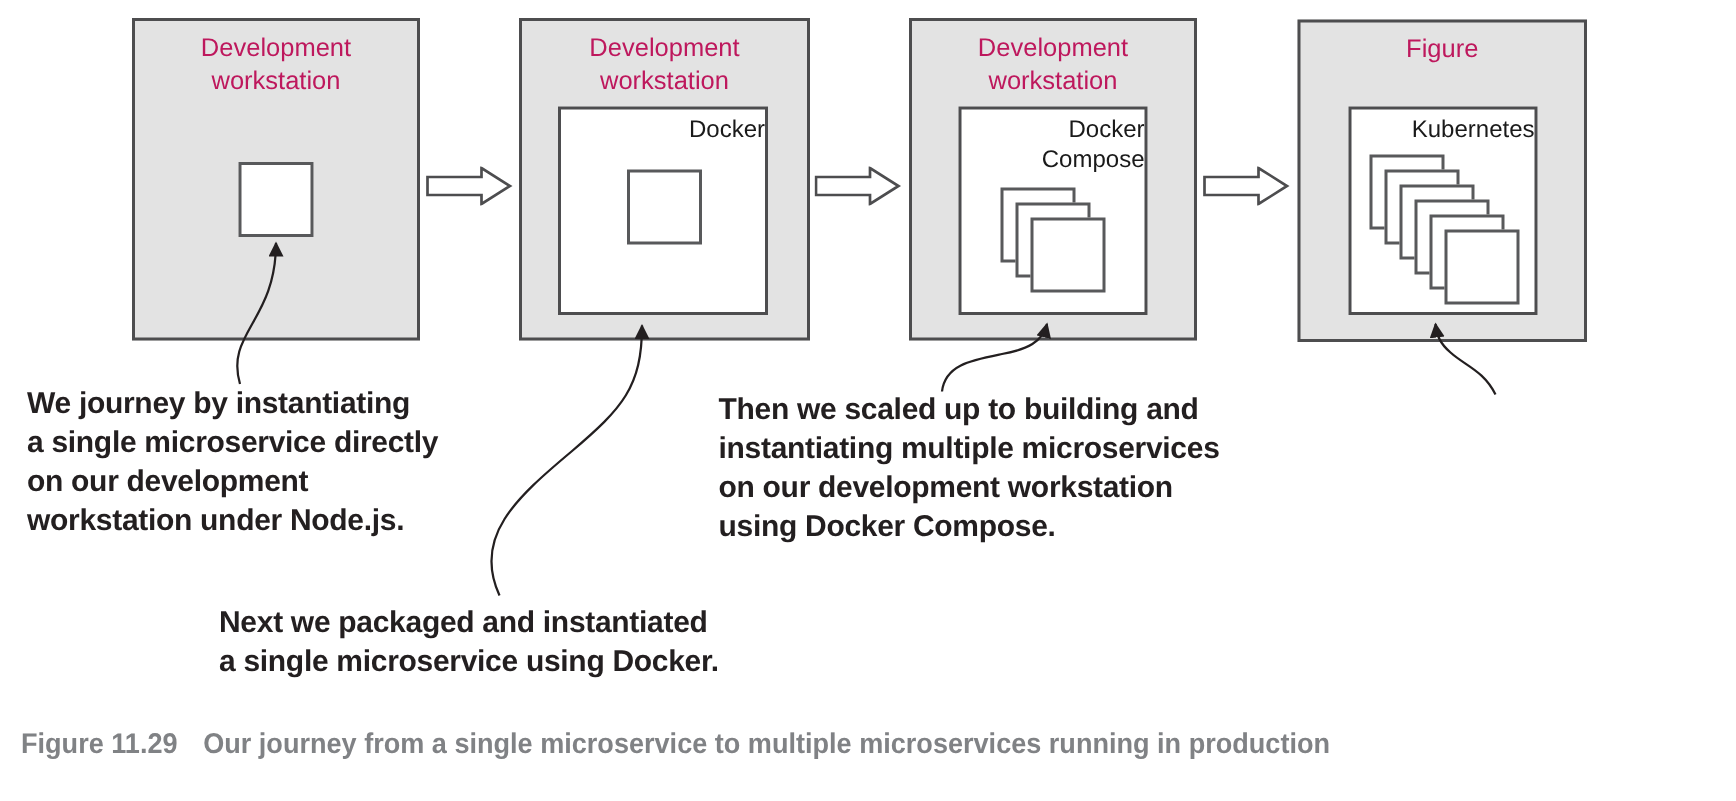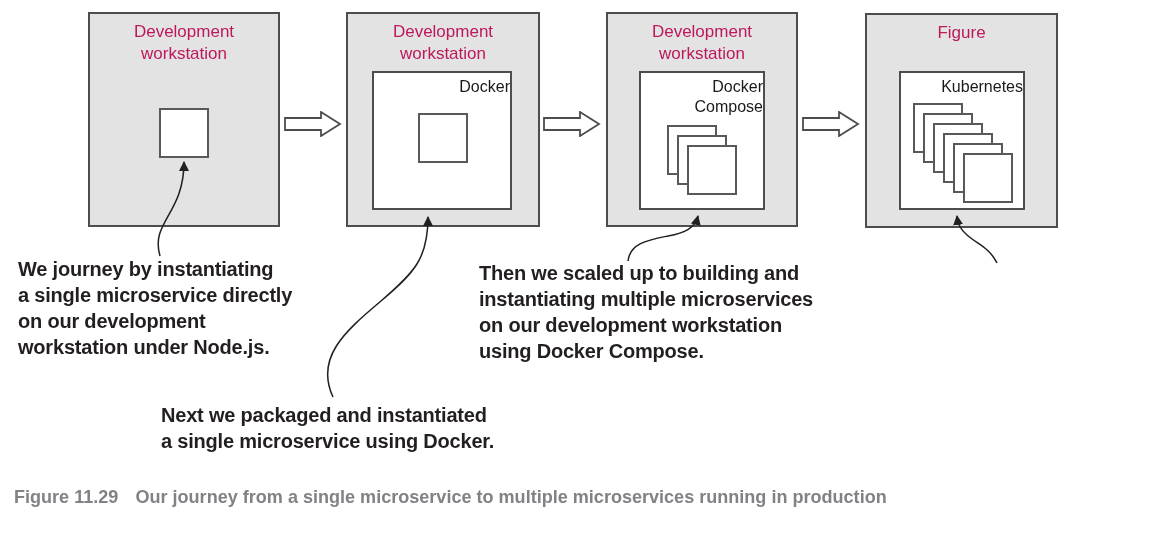--- a/index.html
+++ b/index.html
@@ -83,21 +83,21 @@
   .note {
     position: absolute;
     font-weight: bold;
     font-size: 20px;
     line-height: 26px;
     color: var(--annotation_text, #231f20);
     white-space: pre-line;
     letter-spacing: -0.2px;
   }
   #note-1 { left: 18px;  top: 256px; }
-  #note-2 { left: 161px; top: 402px; }
+  #note-2 { left: 146px; top: 402px; }
   #note-3 { left: 443px; top: 260px; margin-left: 36px; }
   #note-4 { left: 833px; top: 262px; }
 
   
   .caption {
     position: absolute;
     left: 14px;
     top: 486px;
     font-weight: bold;
     font-size: 19px;

